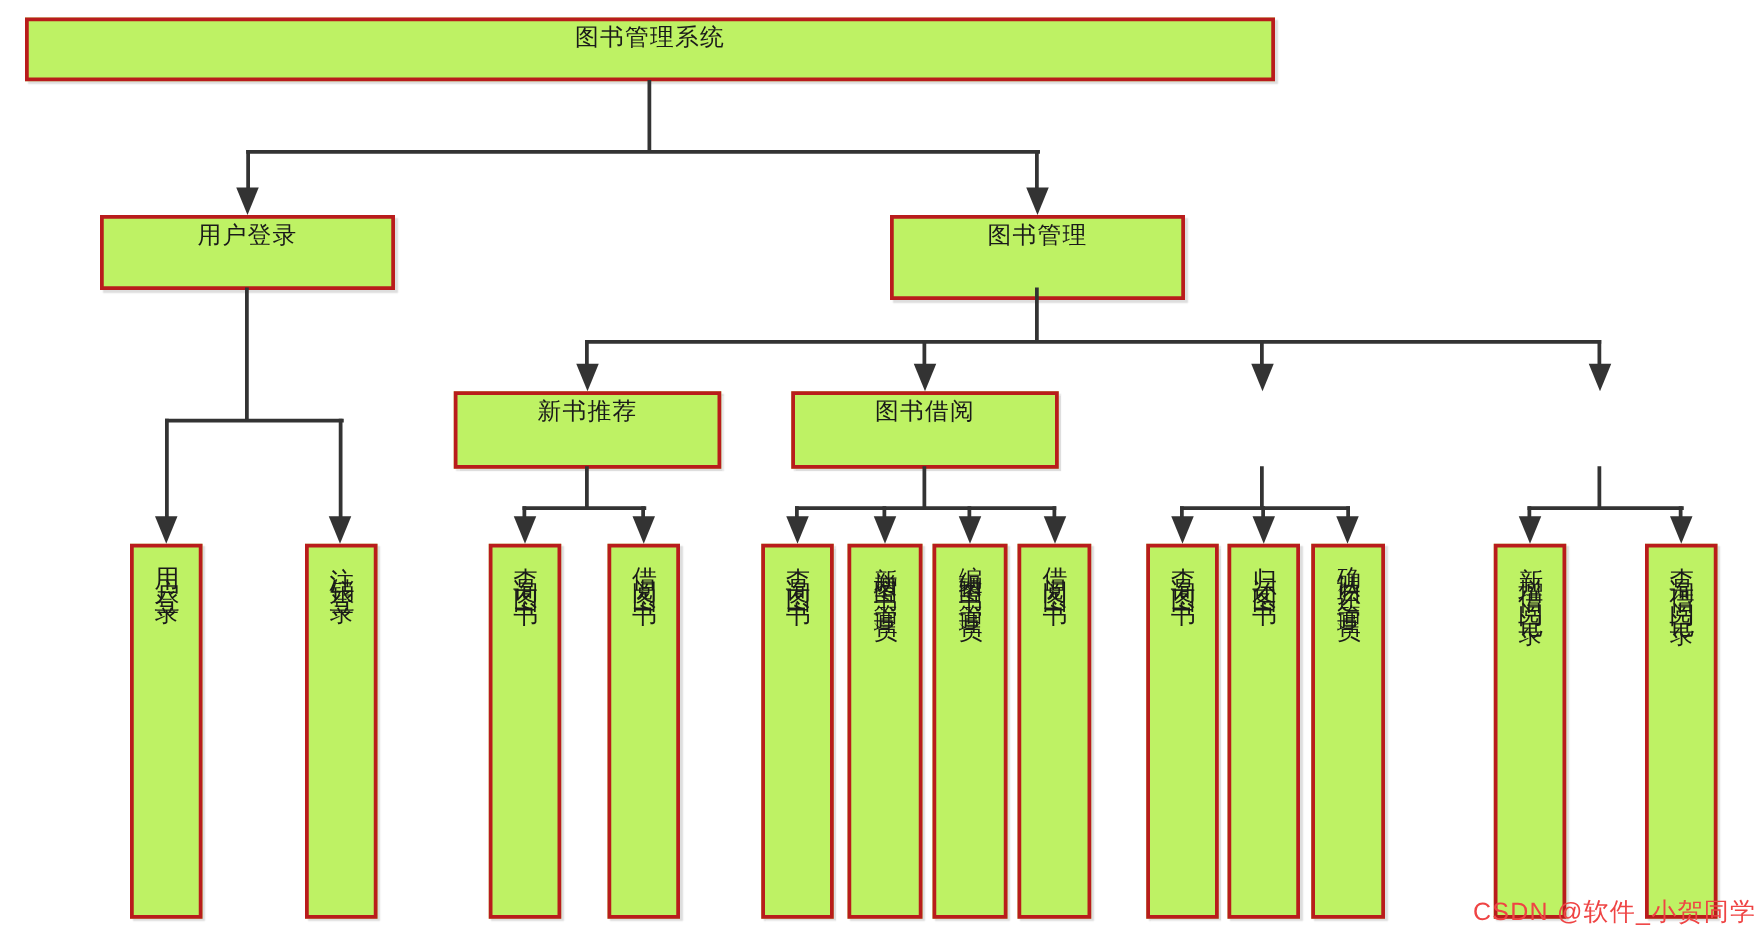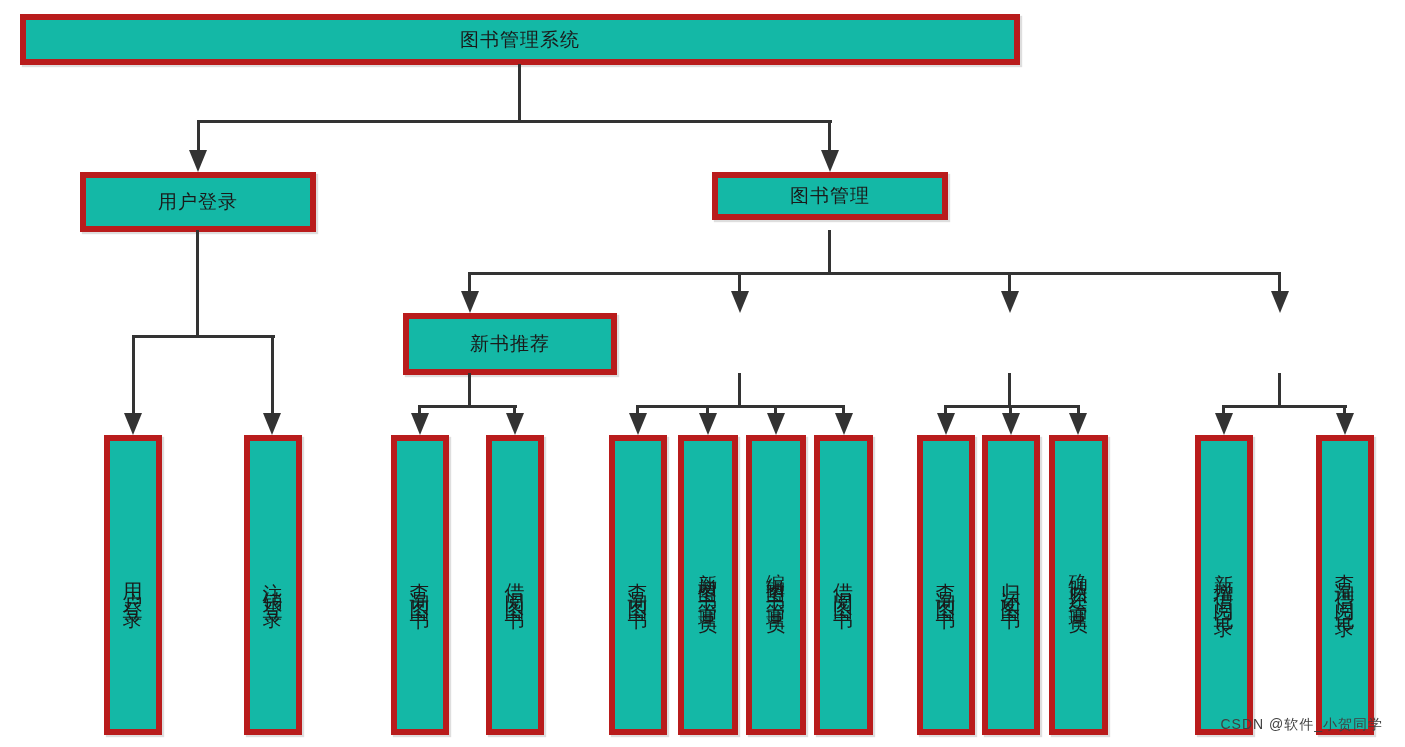--- a/index.html
+++ b/index.html
@@ -5,24 +5,24 @@
   html,body{margin:0;padding:0;background:#fff;}
   #canvas{
     position:relative;
     width:1405px;height:747px;
     background:#ffffff;
     font-family:"Liberation Sans","DejaVu Sans",sans-serif;
     overflow:hidden;
   }
   .box{
     position:absolute;
-    background:#14b8a6;
-    border:6px solid #b91c1c;
+    background:#bef264;
+    border:3px solid #b91c1c;
     box-sizing:border-box;
-    display:flex;align-items:center;justify-content:center;
+    display:flex;justify-content:center;
     box-shadow:2px 2px 1px rgba(160,160,160,0.35);
   }
   .hlabel{
     font-size:19px;color:#1a1a1a;letter-spacing:1px;white-space:nowrap;
   }
   .vlabel{
     writing-mode:vertical-rl;
     text-orientation:upright;
     font-size:20px;color:#1a1a1a;
     letter-spacing:9px;
@@ -31,47 +31,50 @@
   }
   .hline,.vline{position:absolute;background:#333333;}
   .arrow{
     position:absolute;width:0;height:0;
     border-left:9px solid transparent;
     border-right:9px solid transparent;
     border-top:22px solid #333333;
   }
   .watermark{
     position:absolute;
-    top:716px;right:22px;
-    font-size:14px;color:#404040;
+    top:716px;right:0;
+    font-size:20px;color:#ef4444;
     letter-spacing:1px;white-space:nowrap;
     z-index:5;
   }
 </style>
 </head>
 <body>
 
 <div id="canvas">
 
   <div class="box" style="left:20px;top:14px;width:1000px;height:51px;">
     <span class="hlabel">图书管理系统</span>
   </div>
 
   <div class="box" style="left:80px;top:172px;width:236px;height:60px;">
     <span class="hlabel">用户登录</span>
   </div>
 
-  <div class="box" style="left:712px;top:172px;width:236px;height:48px;">
+  <div class="box" style="left:712px;top:172px;width:236px;height:68px;">
     <span class="hlabel">图书管理</span>
   </div>
 
-  <div class="box" style="left:363px;top:313px;width:214px;height:62px;margin-left:40px;">
+  <div class="box" style="left:363px;top:313px;width:214px;height:62px;">
     <span class="hlabel">新书推荐</span>
   </div>
 
+  <div class="box" style="left:633px;top:313px;width:214px;height:62px;">
+    <span class="hlabel">图书借阅</span>
+  </div>
 
 
 
   <div class="box" style="left:104px;top:435px;width:58px;height:300px;">
     <span class="vlabel">用户登录</span>
   </div>
 
   <div class="box" style="left:244px;top:435px;width:58px;height:300px;">
     <span class="vlabel">注销登录</span>
   </div>

